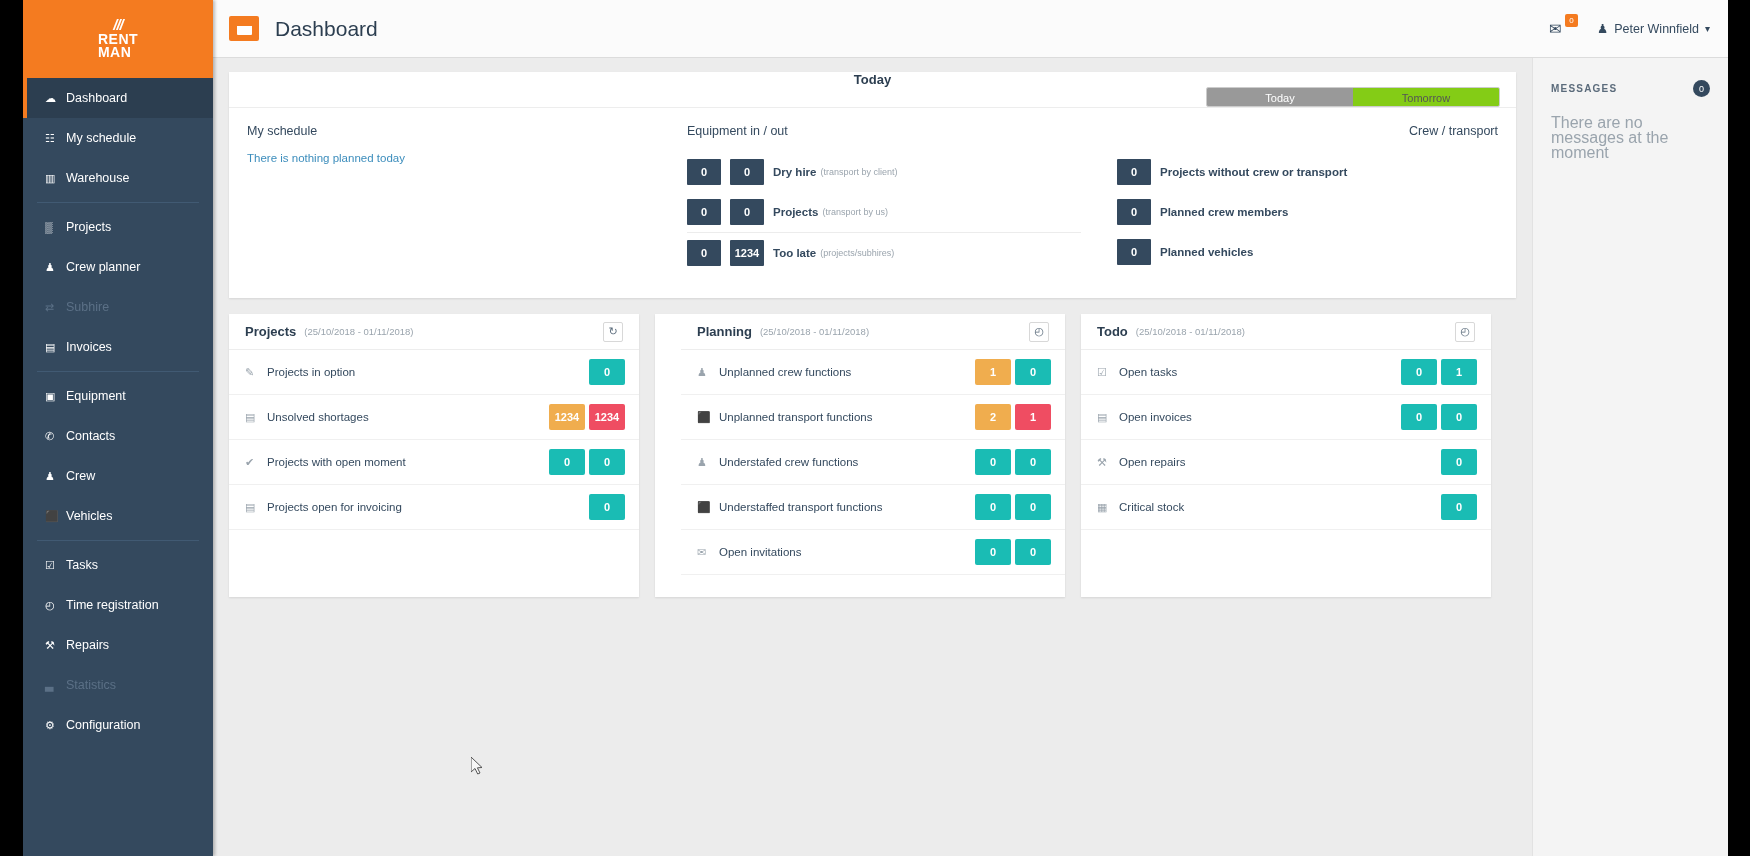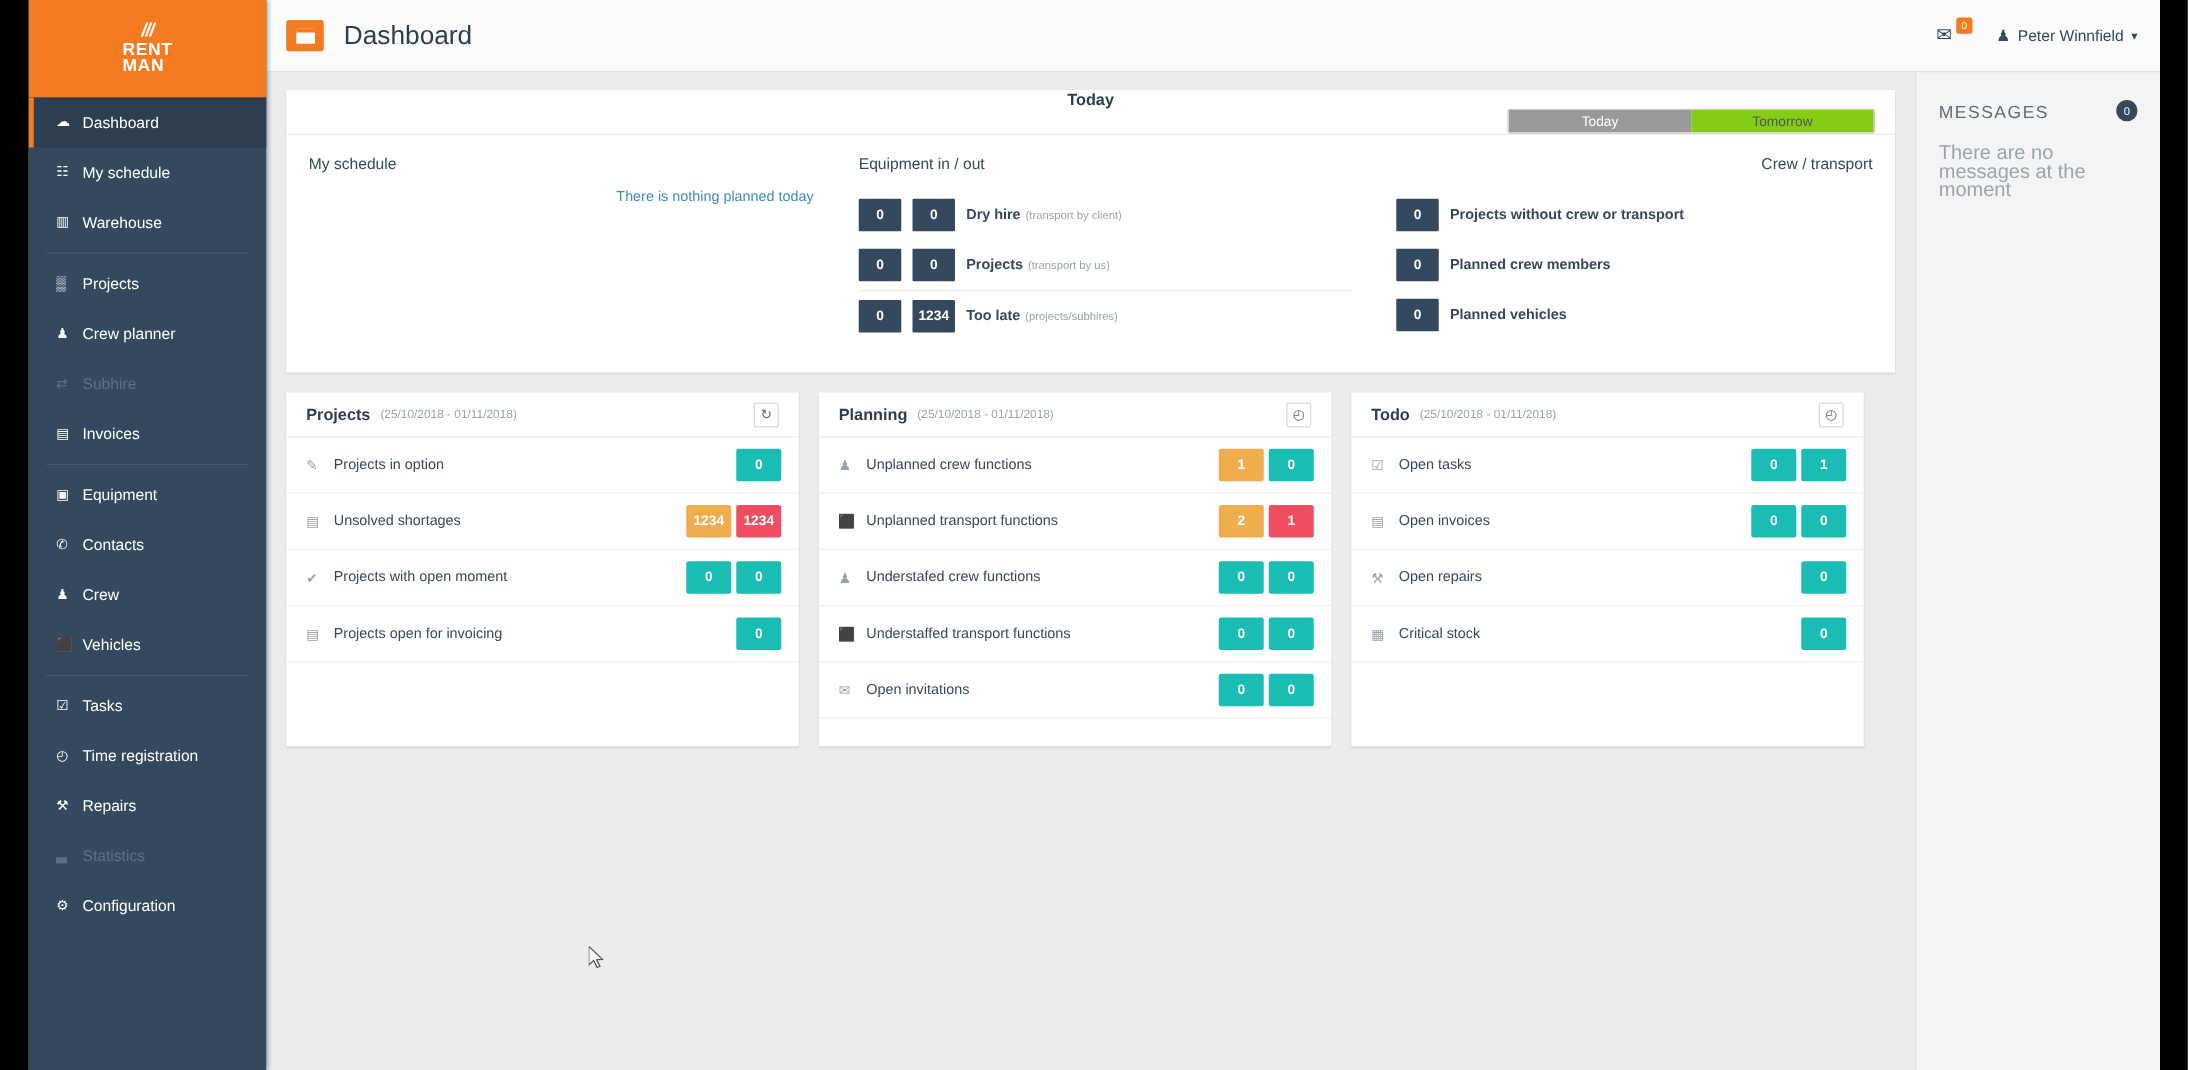--- a/index.html
+++ b/index.html
@@ -144,39 +144,39 @@
   .toggle div.on { background: #999999; color: #fff; }
 
   .today-body { display: flex; padding: 16px 0 26px 0; }
   .tcol { padding: 0 18px; }
   .tcol.c1 { width: 440px; }
   .tcol.c2 { width: 430px; }
   .tcol.c3 { flex: 1; text-align: right; }
   .tcol h4 {
     font-size: 12.5px; font-weight: normal; color: #34495e; margin-bottom: 14px;
   }
-  .sched-link { font-size: 11.5px; color: #3c8dbc; cursor: pointer; text-align: right; }
+  .sched-link { font-size: 11.5px; color: #3c8dbc; cursor: pointer; }
 
   .stat-row {
     display: flex; align-items: center; height: 40px;
   }
   .stat-row.bordered { border-top: 1px solid #ececec; }
   .chip {
     width: 34px; height: 26px; background: #34495e; color: #fff;
     font-size: 11px; font-weight: bold;
     display: flex; align-items: center; justify-content: center;
     margin-right: 9px; border-radius: 1px; cursor: pointer;
   }
   .stat-label { font-size: 11.5px; color: #34495e; font-weight: bold; }
   .stat-note { font-size: 9px; color: #9aa4ad; font-weight: normal; margin-left: 4px; }
 
   
   .cards3 { display: flex; gap: 16px; margin-top: 16px; }
   .panel { width: 410px; }
-  .panel.planning { align-self: flex-start; }
+  .panel.planning { align-self: flex-start; padding-left: 26px; }
   .list-row {
     display: flex; align-items: center;
     height: 45px; padding: 0 14px 0 16px;
     border-bottom: 1px solid #f0f0f0;
   }
   .list-row:last-child { border-bottom: none; }
   .row-ic { width: 18px; font-size: 11px; color: #9aa4ad; }
   .row-label { font-size: 11.5px; color: #34495e; margin-left: 4px; }
   .badges { margin-left: auto; display: flex; gap: 4px; }
   .badge {
@@ -198,21 +198,21 @@
 
   
   .rail {
     width: 196px; flex: 0 0 196px;
     background: #f4f4f4;
     border-left: 1px solid #e2e2e2;
     padding: 22px 18px;
   }
   .rail-head { display: flex; align-items: center; }
   .rail-title {
-    font-size: 14px; color: #5b6b7b; letter-spacing: 1.2px;
+    font-size: 10px; color: #5b6b7b; letter-spacing: 1.2px; font-weight: bold;
   }
   .rail-count {
     margin-left: auto; width: 17px; height: 17px; border-radius: 50%;
     background: #34495e; color: #fff; font-size: 9px;
     display: flex; align-items: center; justify-content: center;
   }
   .rail-empty {
     margin-top: 18px; font-size: 16px; color: #9aa4ad; line-height: 15px;
   }
 

